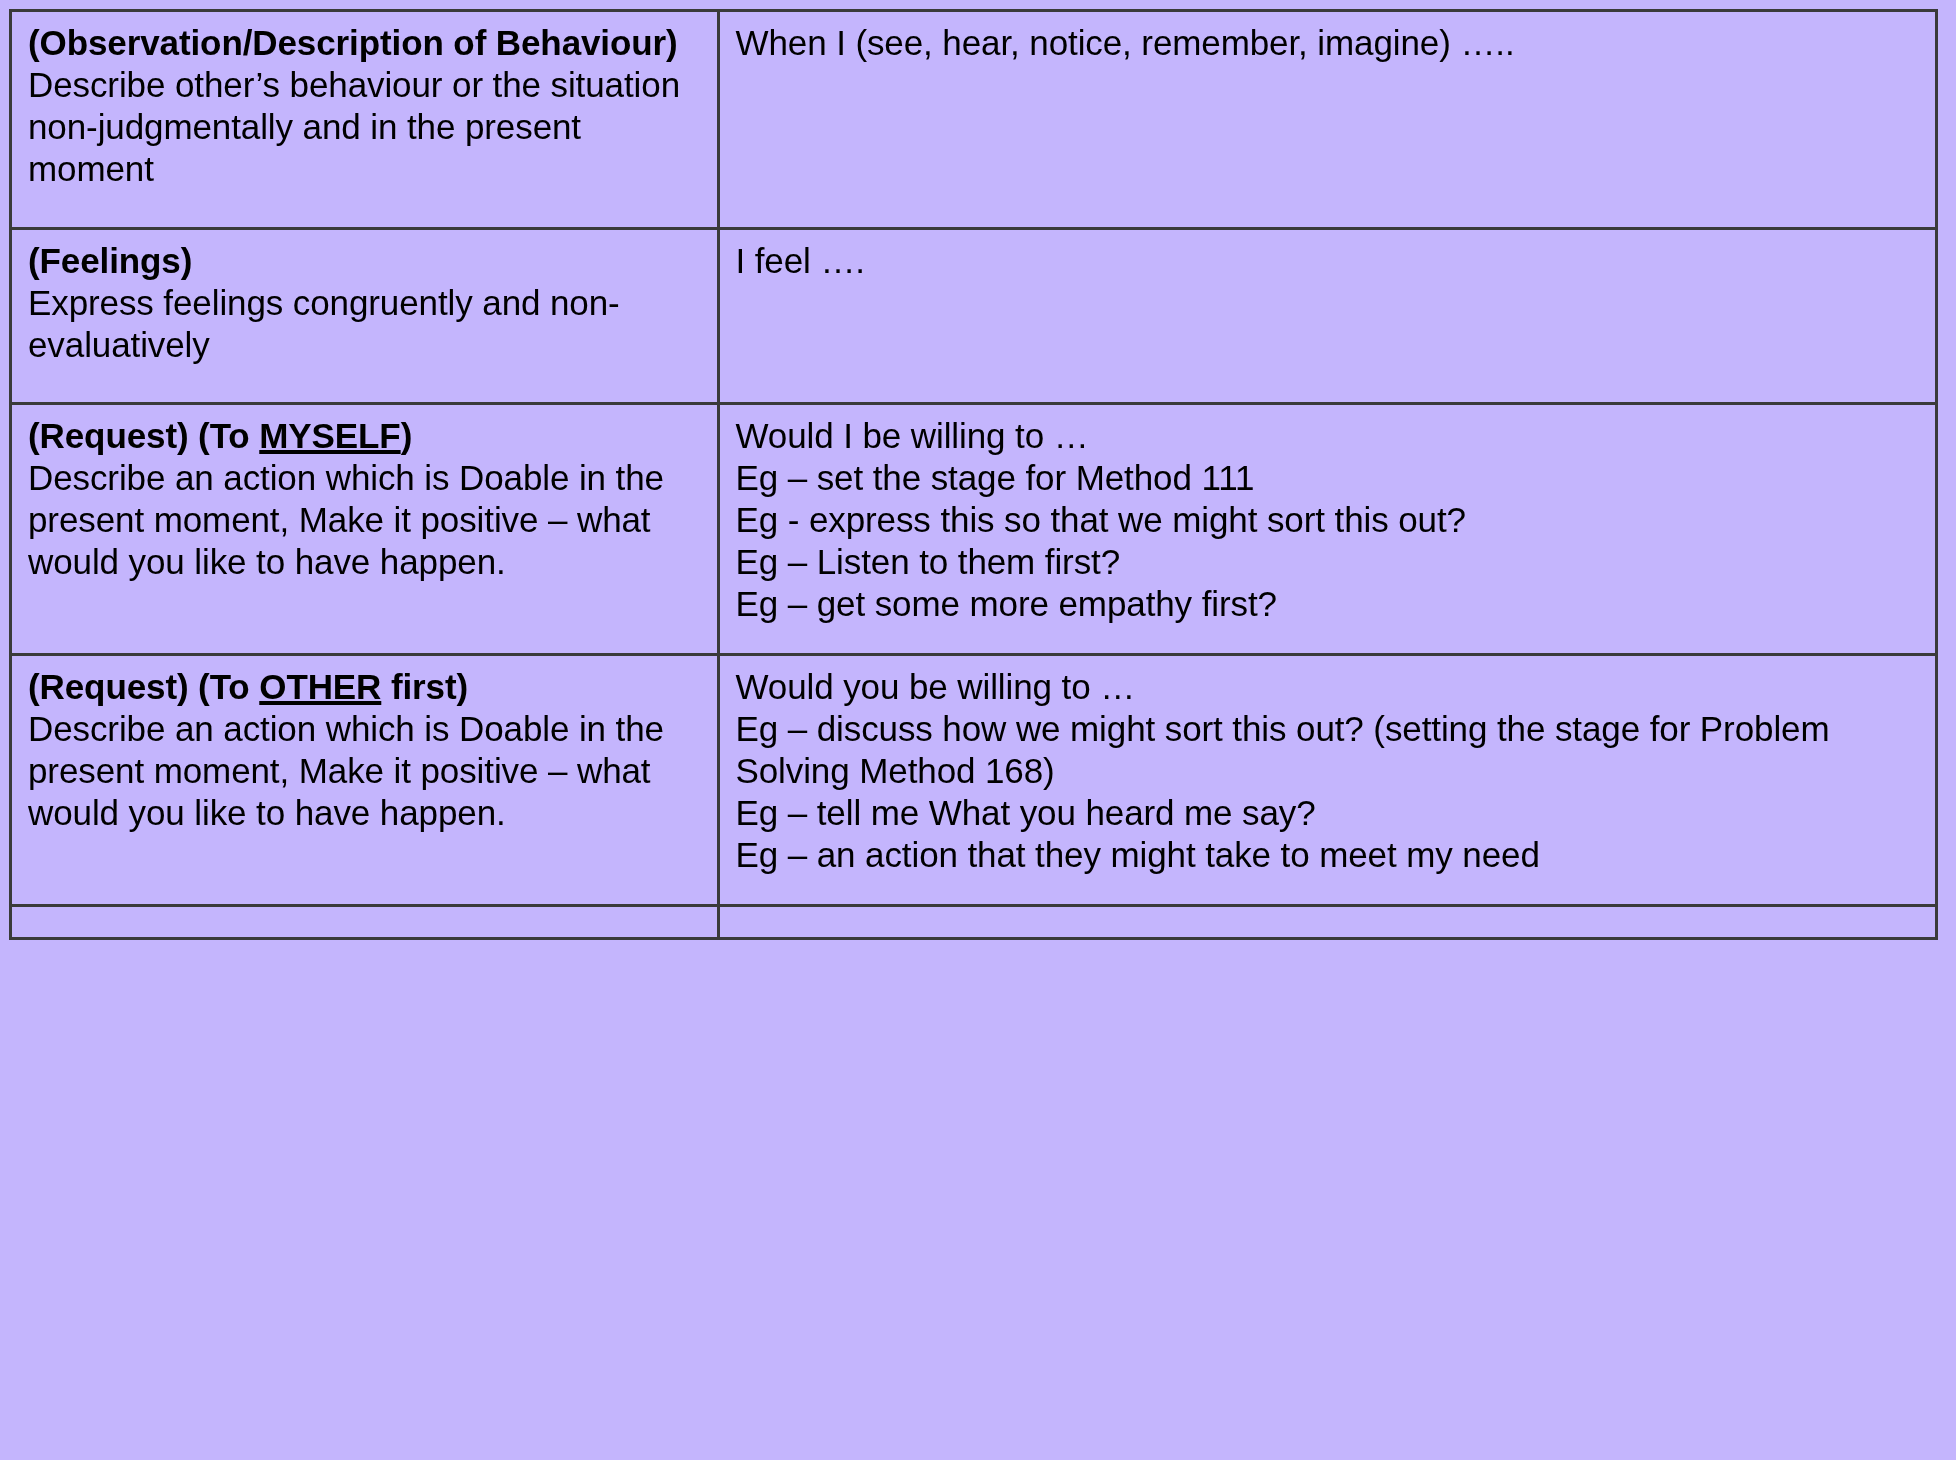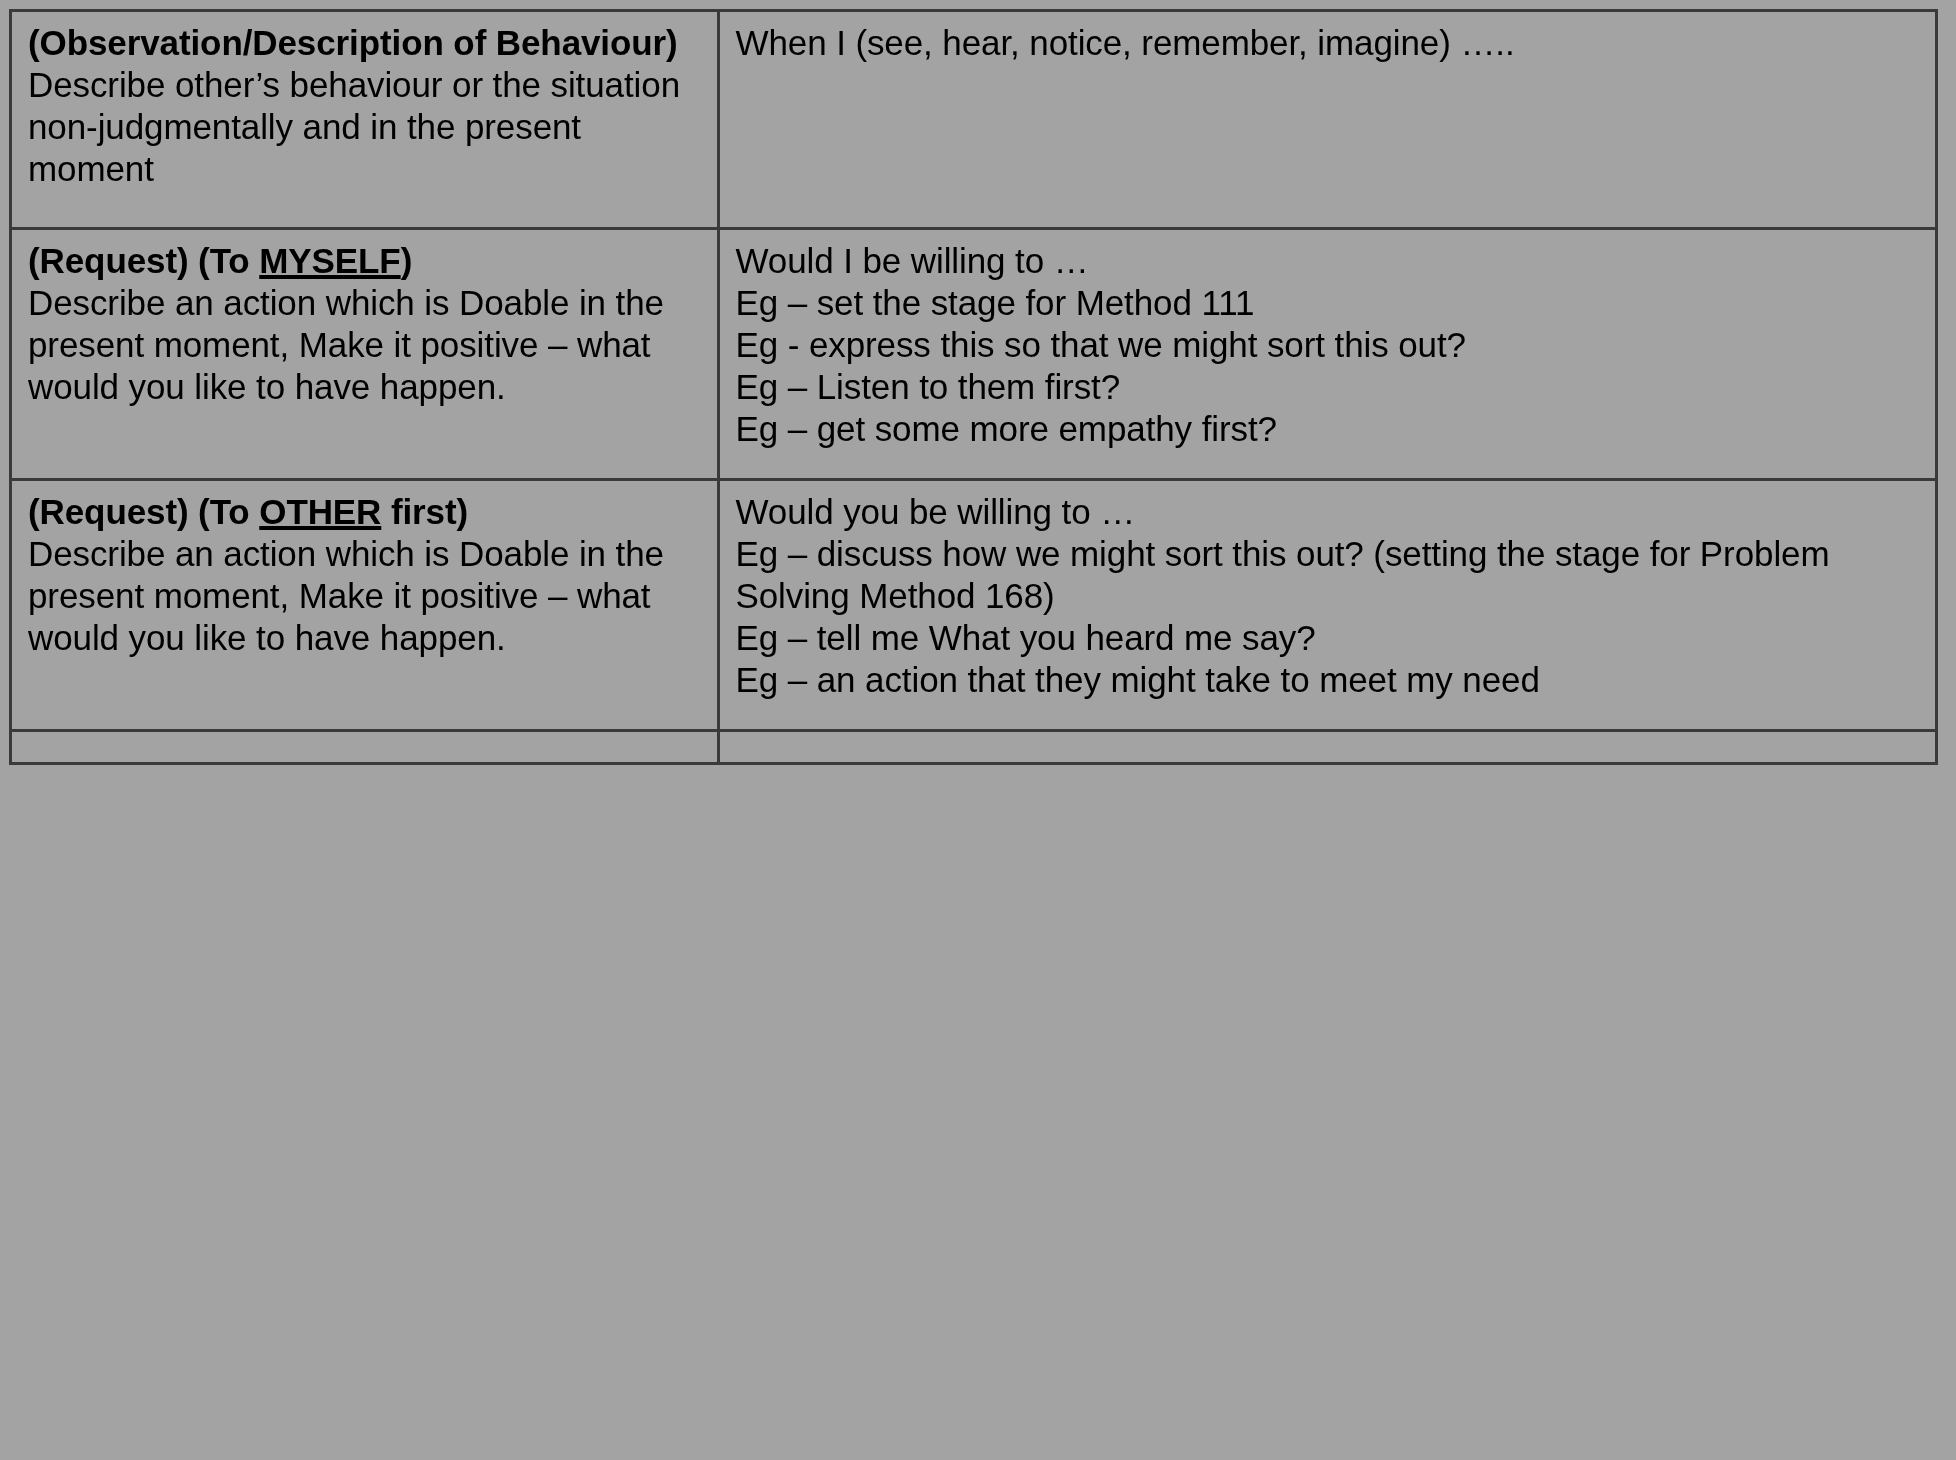--- a/index.html
+++ b/index.html
@@ -12,21 +12,21 @@
     height: 1460px;
     overflow: hidden;
     font-family: "Liberation Sans", sans-serif;
     color: #000000;
   }
 
   #page {
     position: relative;
     width: 1956px;
     height: 1460px;
-    background: #a3a3a3;
+    background: #c4b5fd;
     box-sizing: border-box;
   }
 
   .nvc-table {
     position: absolute;
     left: 9px;
     top: 9px;
     width: 1929px;
     border-collapse: collapse;
     table-layout: fixed;
@@ -82,20 +82,35 @@
             </p>
           </span>
         </td>
         <td class="col-stem">
           <span class="cell-inner">
             <span class="line">When I (see, hear, notice, remember, imagine) …..</span>
           </span>
         </td>
       </tr>
 
+      <tr class="r-feelings">
+        <td class="col-prompt">
+          <span class="cell-inner">
+            <p class="cell-text">
+              <span class="lead">(Feelings)</span><br>
+              <span>Express feelings congruently and non-evaluatively</span>
+            </p>
+          </span>
+        </td>
+        <td class="col-stem">
+          <span class="cell-inner">
+            <span class="line">I feel ….</span>
+          </span>
+        </td>
+      </tr>
 
 
 
       <tr class="r-myself">
         <td class="col-prompt">
           <span class="cell-inner">
             <p class="cell-text">
               <span class="lead"><span>(Request) (To </span><span class="uline">MYSELF</span><span>)</span></span><br>
               <span>Describe an action which is Doable in the present moment, Make it positive – what would you like to have happen.</span>
             </p>

